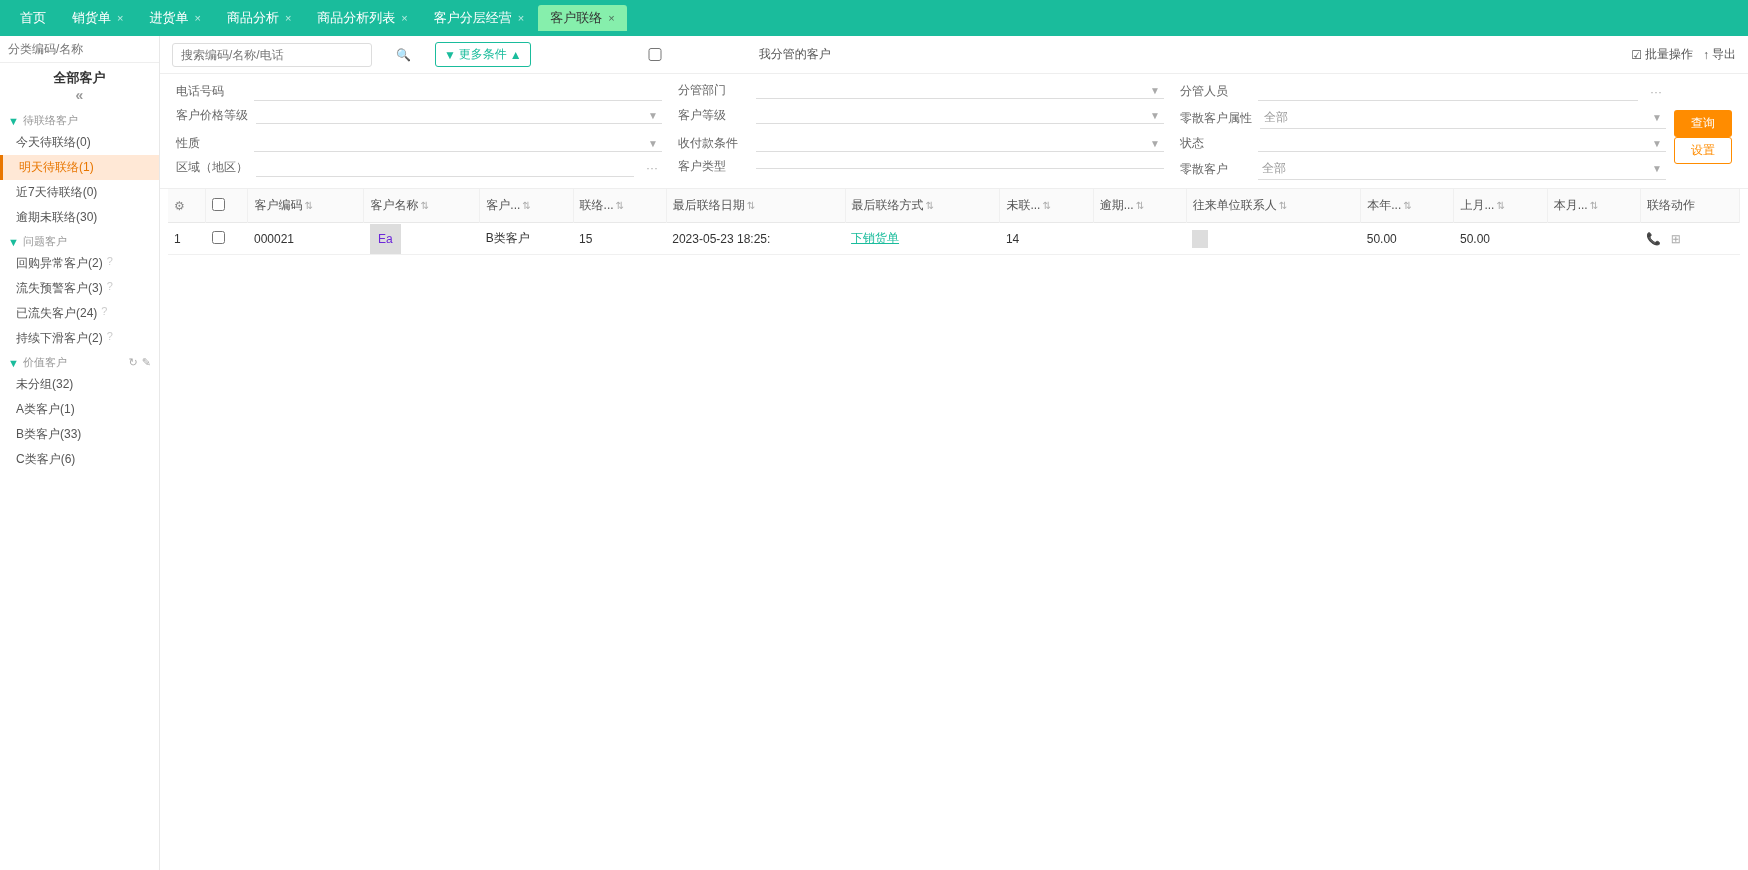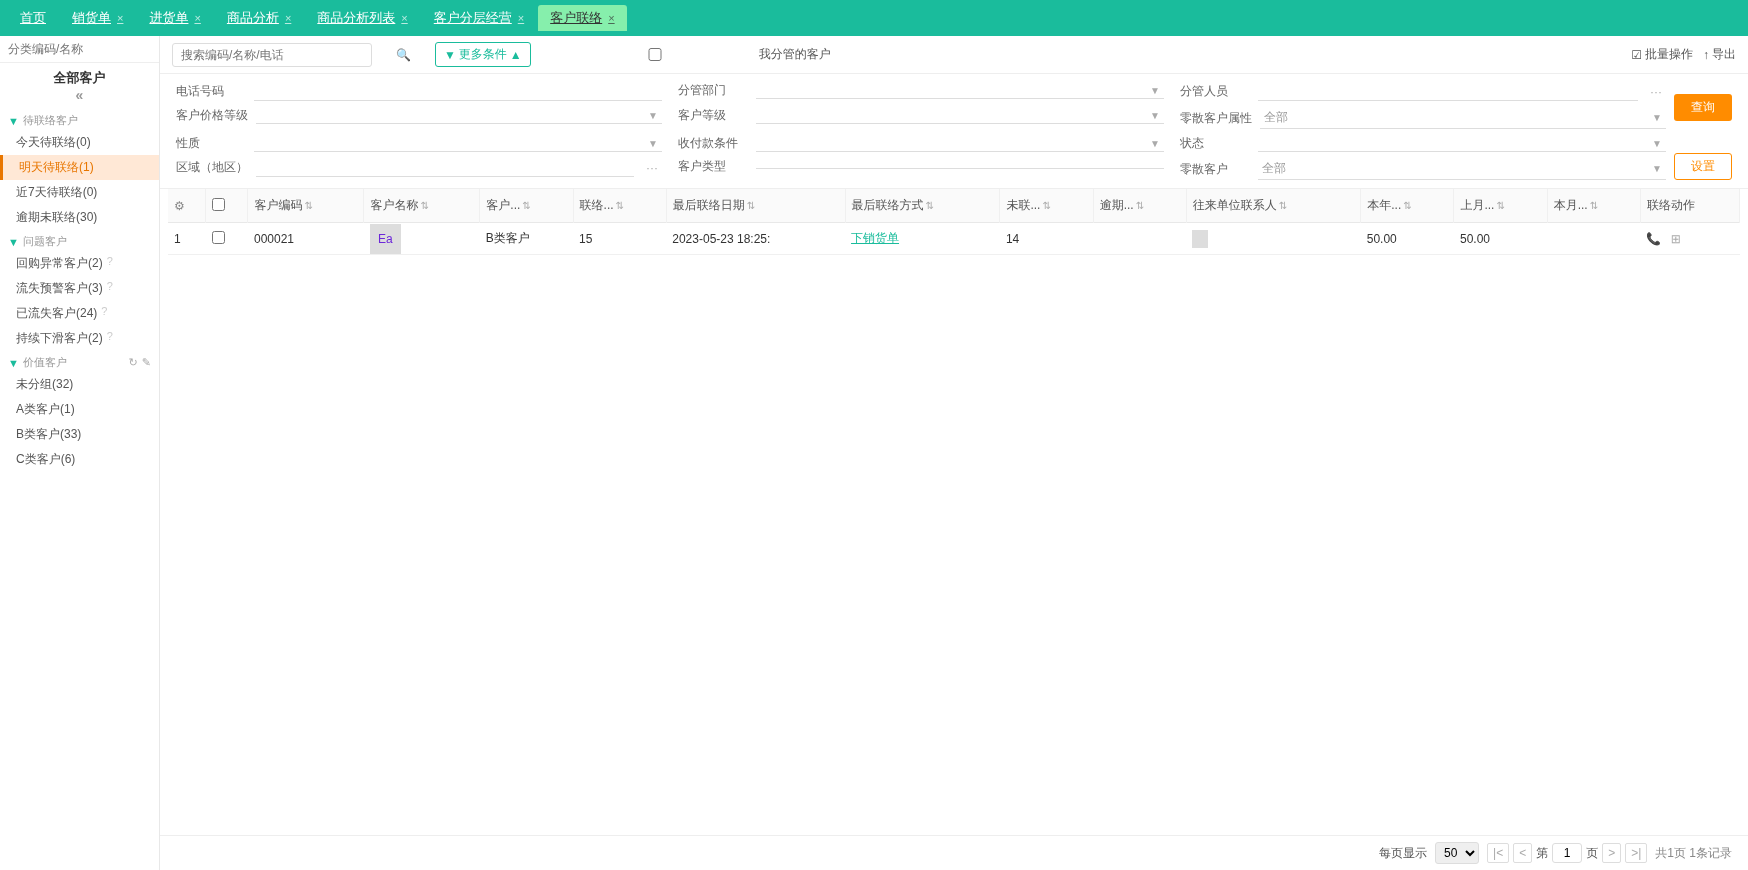--- a/index.html
+++ b/index.html
@@ -14,21 +14,20 @@
       padding: 0 8px;
       gap: 2px;
     }
     .nav-item {
       color: #fff;
       padding: 4px 12px;
       cursor: pointer;
       border-radius: 3px 3px 0 0;
       font-size: 13px;
       white-space: nowrap;
-      text-decoration: underline;
     }
     .nav-item.active { background: #86efac; color: #333; }
     .nav-item .close-x { margin-left: 6px; opacity: 0.7; font-size: 11px; }
 
     
     .main-layout {
       display: flex;
       height: calc(100vh - 36px);
     }
 
@@ -514,21 +513,21 @@
             <div class="filter-cell">
               <span class="filter-label">零散客户</span>
               <div class="filter-select">
                 <span>全部</span>
                 <span class="chevron">▼</span>
               </div>
             </div>
           </div>
         </div>
 
-        <div style="display:flex;flex-direction:column;gap:0;justify-content:space-between;padding-top:12px;">
+        <div style="display:flex;flex-direction:column;gap:0;justify-content:center;padding-top:12px;">
           <button class="query-btn">查询</button>
           <button class="set-btn">设置</button>
         </div>
       </div>
     </div>
 
     <div class="table-area">
       <table>
         <thead>
           <tr>
@@ -567,31 +566,15 @@
             <td></td>
             <td>
               <span style="color:#aaa;cursor:pointer;margin-right:6px;">📞</span>
               <span style="color:#aaa;cursor:pointer;">⊞</span>
             </td>
           </tr>
         </tbody>
       </table>
     </div>
 
-    <div class="pagination-bar">
-      <span>每页显示</span>
-      <select>
-        <option>50</option>
-      </select>
-      <div class="page-nav">
-        <span class="page-nav-btn">|&lt;</span>
-        <span class="page-nav-btn">&lt;</span>
-        <span>第</span>
-        <input class="page-input" type="text" value="1" style="">
-        <span>页</span>
-        <span class="page-nav-btn">&gt;</span>
-        <span class="page-nav-btn">&gt;|</span>
-      </div>
-      <span class="total-records">共1页 1条记录</span>
-    </div>
 
   </div>
 </div>
 
 </body></html>

